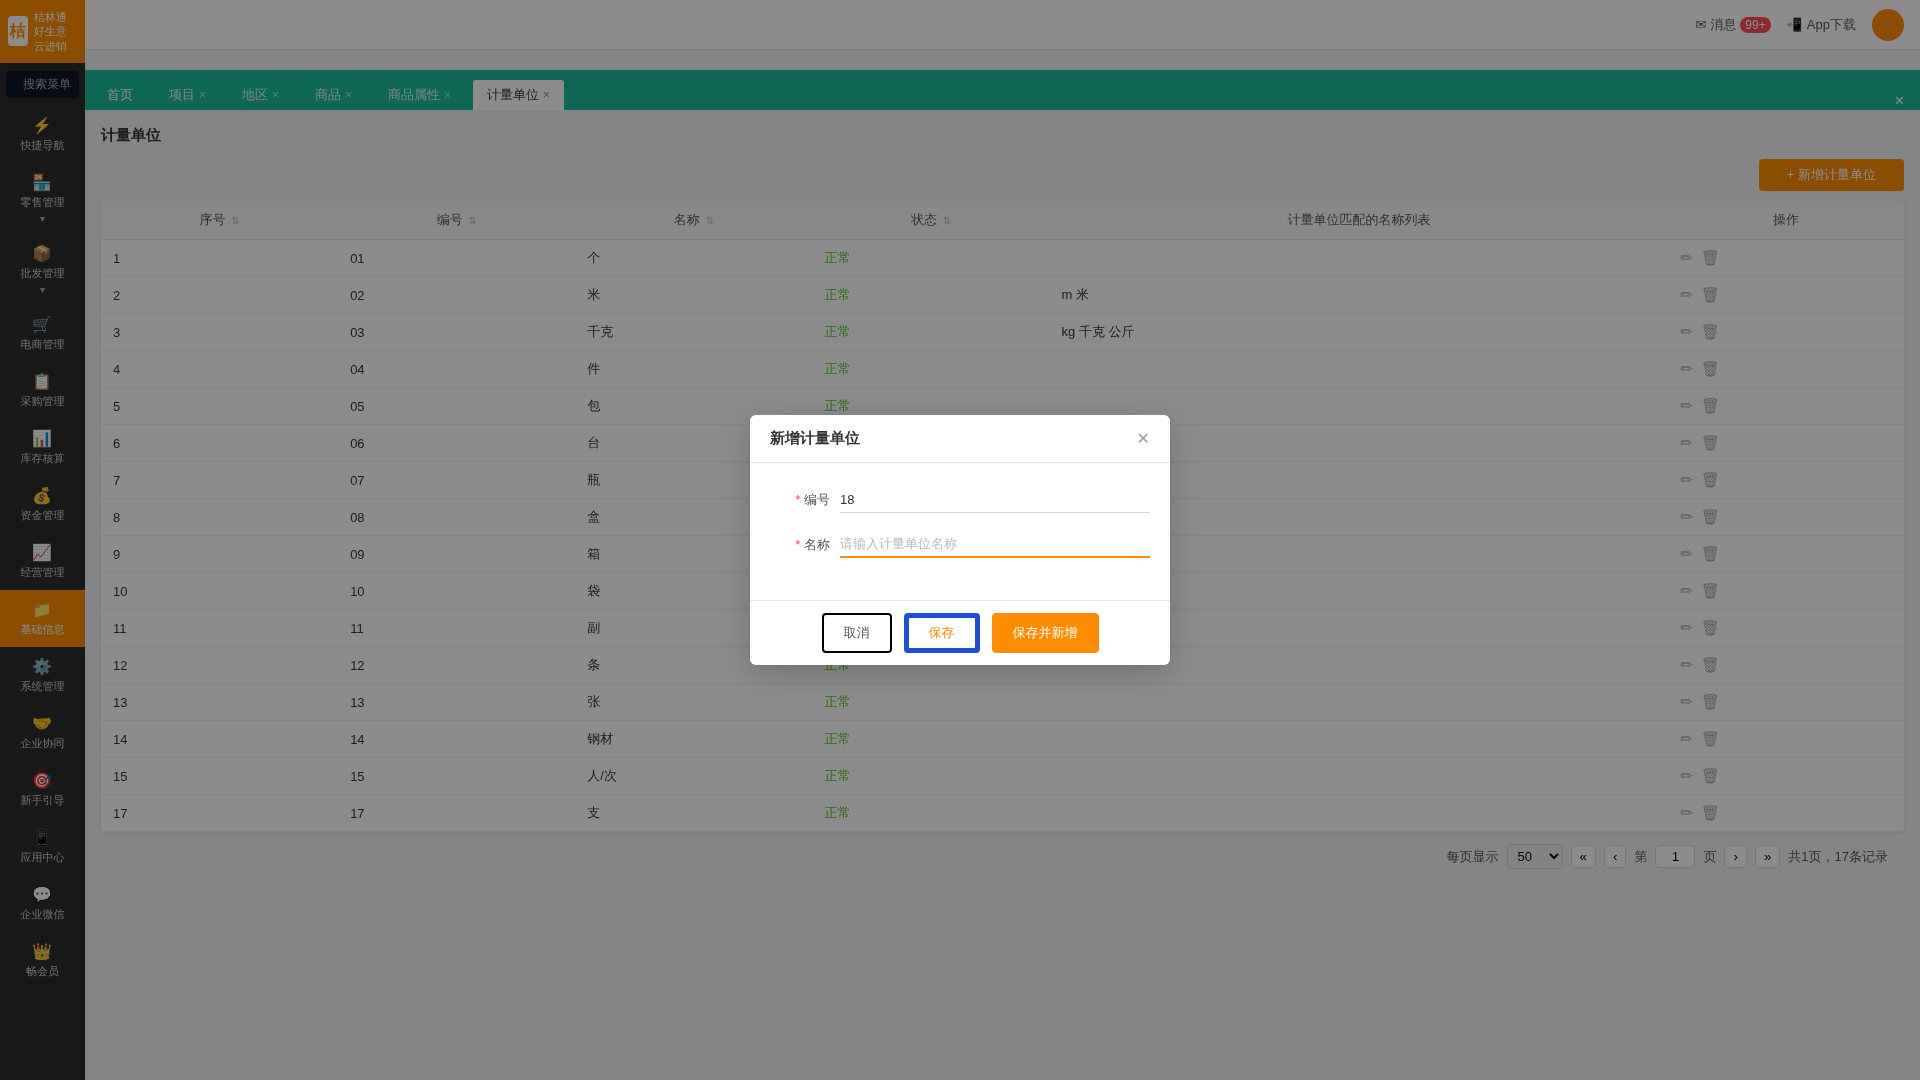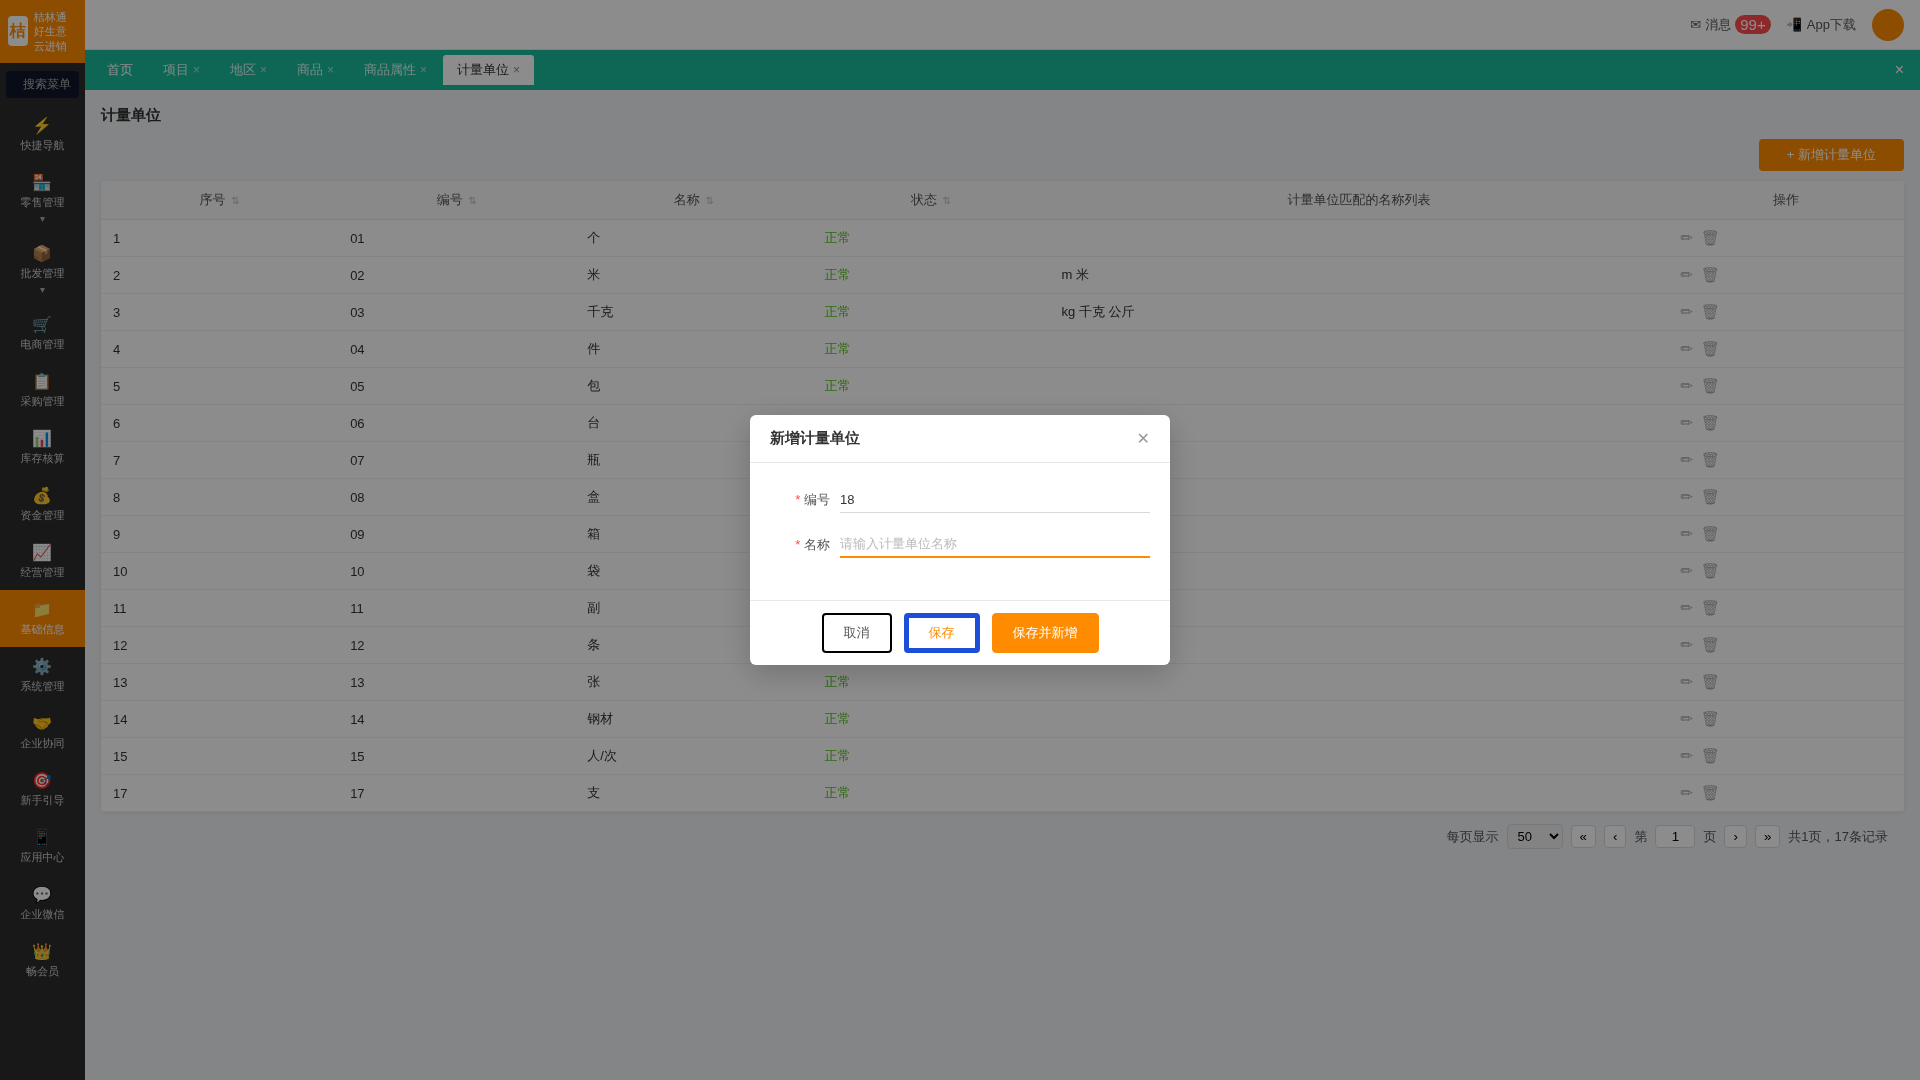--- a/index.html
+++ b/index.html
@@ -17,25 +17,25 @@
     .sidebar-nav-item { width: 100%; padding: 10px 0; display: flex; flex-direction: column; align-items: center; cursor: pointer; color: #ccc; font-size: 11px; gap: 3px; }
     .sidebar-nav-item.active { background: #ff8c00; color: #fff; }
     .sidebar-nav-icon { font-size: 16px; }
 
     
     .main { flex: 1; display: flex; flex-direction: column; background: #f0f2f5; overflow: hidden; }
 
     
     .topbar { height: 50px; background: #fff; display: flex; align-items: center; justify-content: flex-end; padding: 0 16px; border-bottom: 1px solid #e8e8e8; gap: 16px; }
     .topbar-item { display: flex; align-items: center; gap: 4px; cursor: pointer; color: #555; font-size: 13px; }
-    .topbar-badge { background: #ff4d4f; color: #fff; border-radius: 10px; font-size: 15px; padding: 1px 5px; }
+    .topbar-badge { background: #ff4d4f; color: #fff; border-radius: 10px; font-size: 12px; padding: 1px 5px; }
     .topbar-avatar { width: 32px; height: 32px; background: #ff8c00; border-radius: 50%; }
 
     
-    .tabbar { height: 40px; background: #1abc9c; display: flex; align-items: center; padding: 0 8px; gap: 2px; }
+    .tabbar { height: 40px; background: #1abc9c; display: flex; align-items: flex-end; padding: 0 8px; gap: 8px; margin-top: 20px; }
     .tab { display: flex; align-items: center; gap: 4px; padding: 6px 14px; border-radius: 3px 3px 0 0; cursor: pointer; font-size: 13px; color: rgba(255,255,255,0.85); background: transparent; }
     .tab.active { background: #fff; color: #333; }
     .tab-close { color: inherit; opacity: 0.7; cursor: pointer; font-size: 12px; }
     .tab-home { color: #fff; }
 
     
     .content { flex: 1; padding: 16px; overflow: auto; position: relative; }
     .page-title { font-size: 15px; font-weight: 600; margin-bottom: 14px; color: #333; }
 
     

